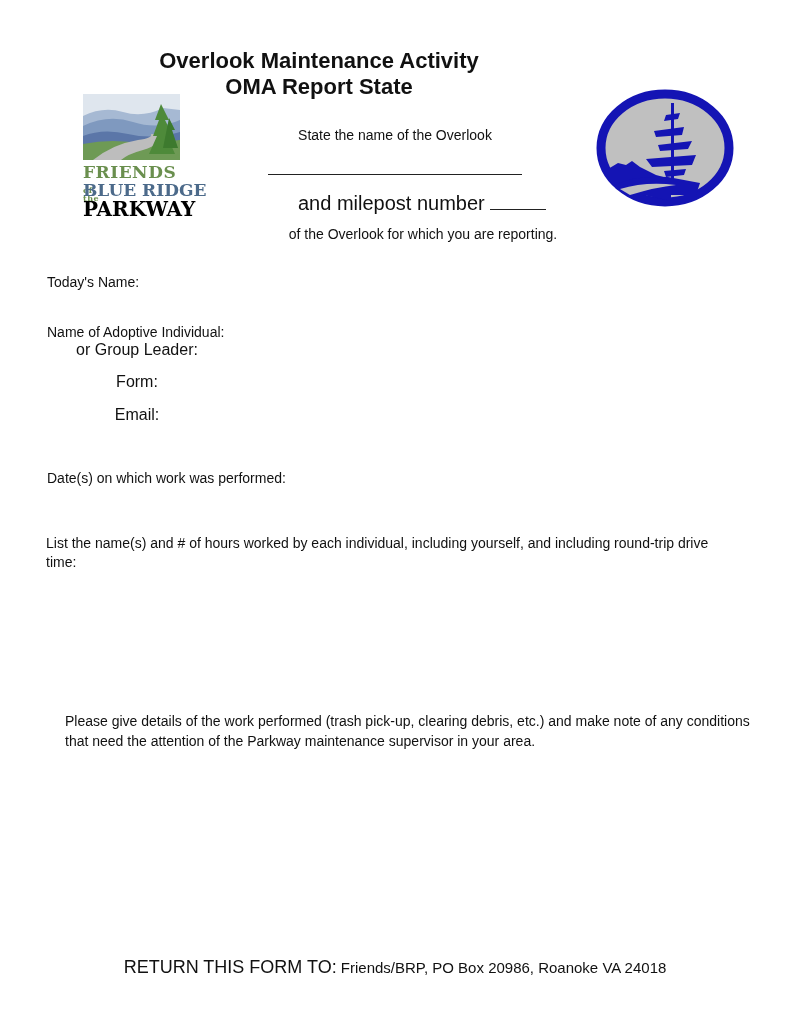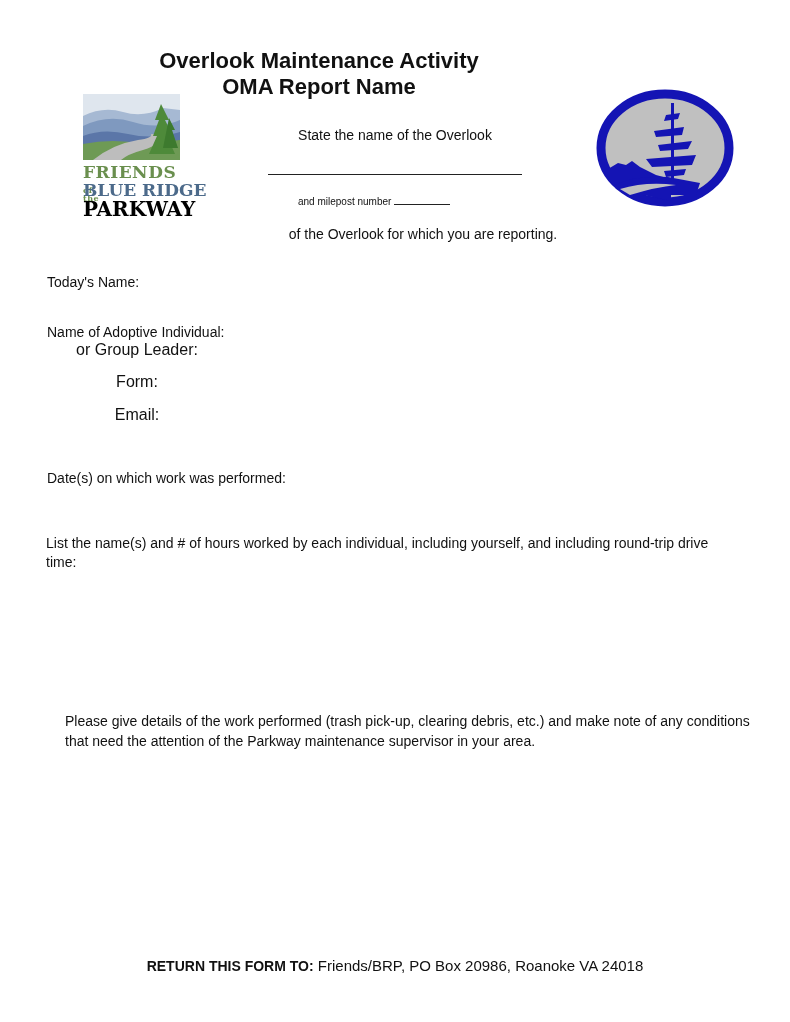--- a/index.html
+++ b/index.html
@@ -5,21 +5,21 @@
   html, body { margin:0; padding:0; background:#ffffff; }
   body { width:790px; height:1022px; position:relative; overflow:hidden;
          font-family:"Liberation Sans", sans-serif; color:#111; }
   .abs { position:absolute; }
   .title { left:0; width:638px; text-align:center; font-weight:bold; font-size:22px; line-height:26px; }
   .center { left:0; width:790px; text-align:center; font-size:14px; }
   .lbl { font-size:14px; white-space:nowrap; }
   .rlbl { font-size:16px; white-space:nowrap; text-align:center; width:180px; left:47px; }
   .line { border-bottom:1px solid #222; }
   .footer { left:0; width:790px; text-align:center; font-size:15px; }
-  .footer b { font-weight:bold; font-size:14px; }
+  .footer b { font-weight:normal; font-size:18px; }
 </style>
 </head>
 <body>
 
 <div class="abs" style="left:83px; top:94px; width:97px; height:122px;">
   <svg width="97" height="66" viewBox="0 0 97 66" class="abs" style="left:0;top:0;">
     <rect x="0" y="0" width="97" height="66" fill="#dfe6ee"></rect>
     <path d="M0 22 Q20 12 40 18 T80 14 L97 16 L97 66 L0 66Z" fill="#a6b9d3"></path>
     <path d="M0 32 Q25 20 50 28 T97 26 L97 66 L0 66Z" fill="#7f99bf"></path>
     <path d="M0 42 Q20 34 45 40 T97 38 L97 66 L0 66Z" fill="#5b76a8"></path>
@@ -43,26 +43,26 @@
   <path d="M24 100 Q50 92 80 96 Q60 98 34 106Z" fill="#c0c0c0"></path>
   <rect x="75" y="14" width="3" height="80" fill="#1414b4"></rect>
   <path d="M70 26 L84 24 L82 30 L68 32Z" fill="#1414b4"></path>
   <path d="M58 42 L88 38 L86 46 L60 48Z" fill="#1414b4"></path>
   <path d="M62 56 L96 52 L92 60 L64 62Z" fill="#1414b4"></path>
   <path d="M50 70 L100 66 L96 76 L56 78Z" fill="#1414b4"></path>
   <path d="M68 82 L90 80 L88 86 L70 88Z" fill="#1414b4"></path>
 </svg>
 
 <div class="abs title" style="top:48px;">Overlook Maintenance Activity</div>
-<div class="abs title" style="top:74px;">OMA Report Name</div>
+<div class="abs title" style="top:74px;">OMA Report State</div>
 
 <div class="abs center" style="top:127px;">State the name of the Overlook</div>
 <div class="abs line" style="left:268px; top:158px; width:254px; height:16px;"></div>
 
-<div class="abs" style="left:298px; top:192px; font-size:10px; white-space:nowrap;">
+<div class="abs" style="left:298px; top:192px; font-size:20px; white-space:nowrap;">
   <span>and milepost number</span>
   <span class="line" style="display:inline-block; width:56px; height:12px; vertical-align:baseline;"></span>
 </div>
 
 <div class="abs center" style="top:226px;padding-left:28px;">of the Overlook for which you are reporting.</div>
 
 <div class="abs lbl" style="left:47px; top:274px;">Today's Name:</div>
 <div class="abs" style="left:240px; top:272px; width:500px; height:20px;"></div>
 
 <div class="abs lbl" style="left:47px; top:324px;">Name of Adoptive Individual:</div>

